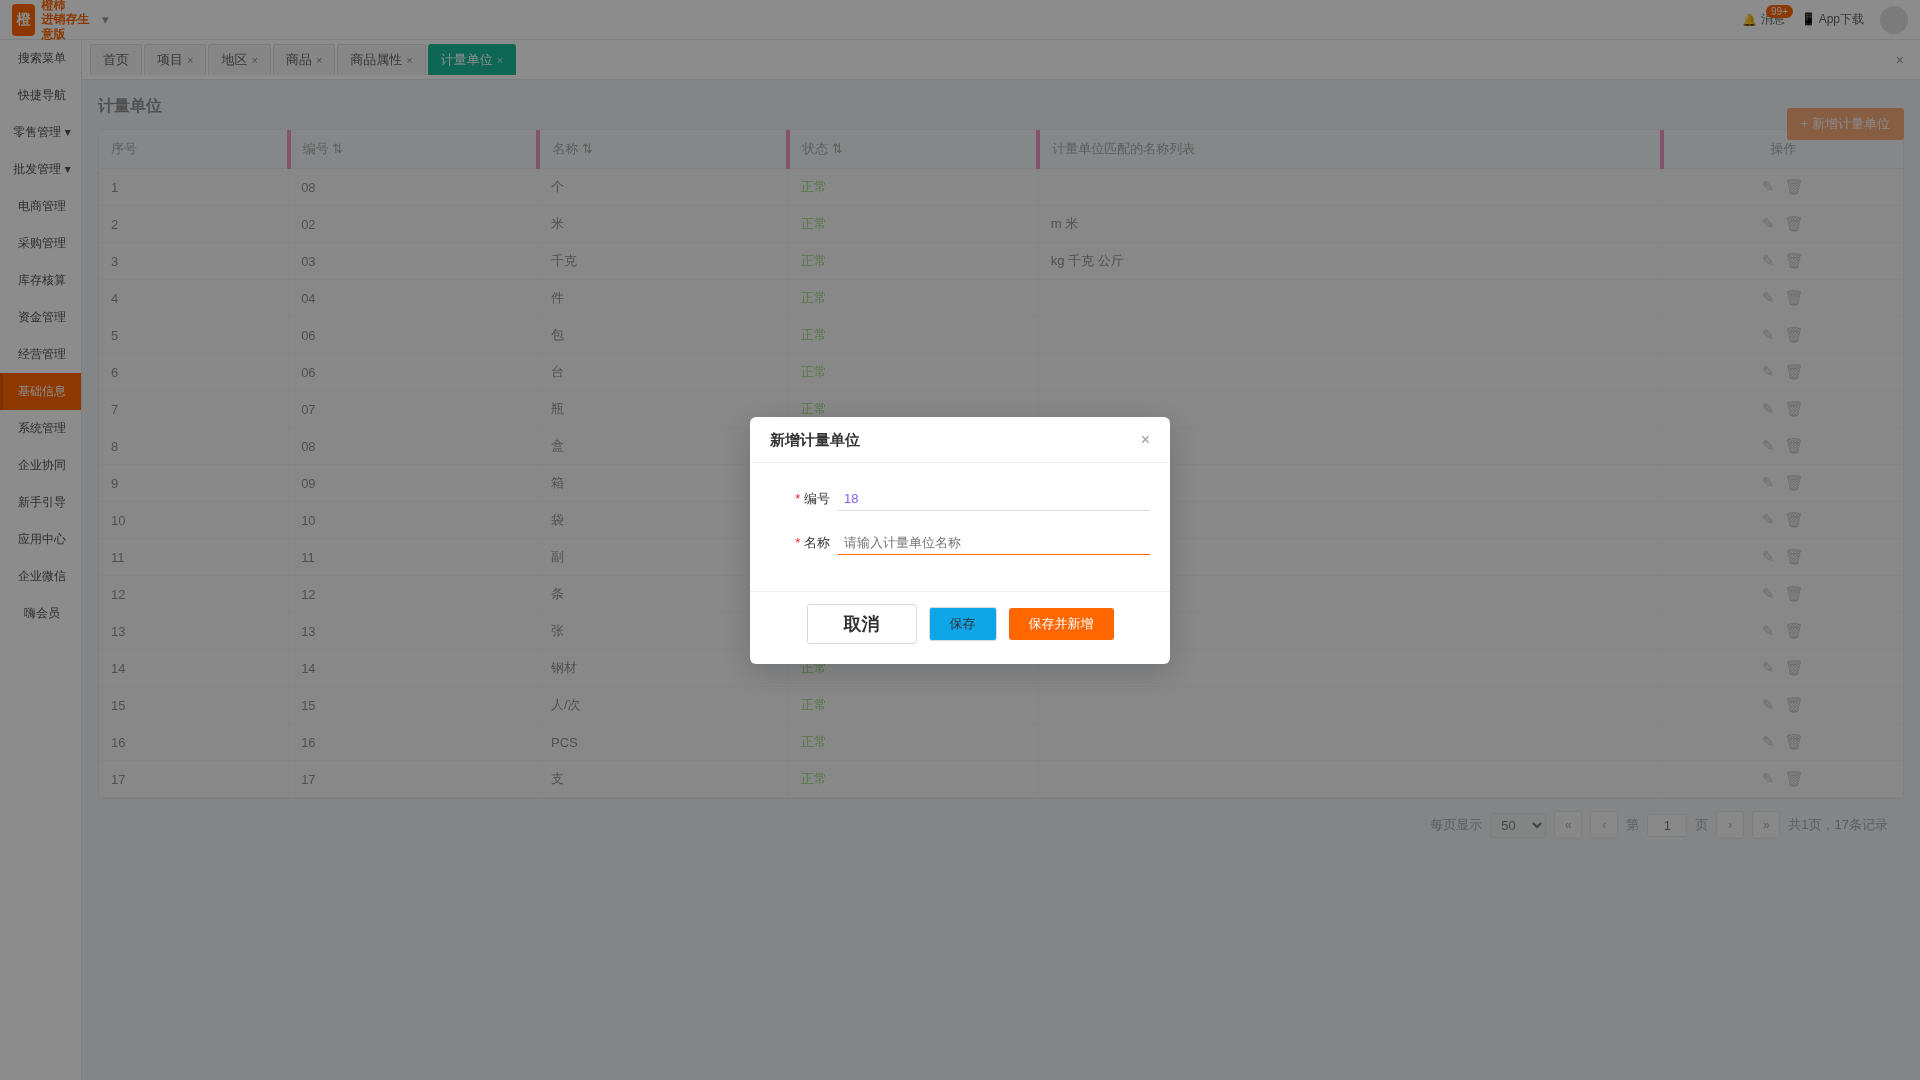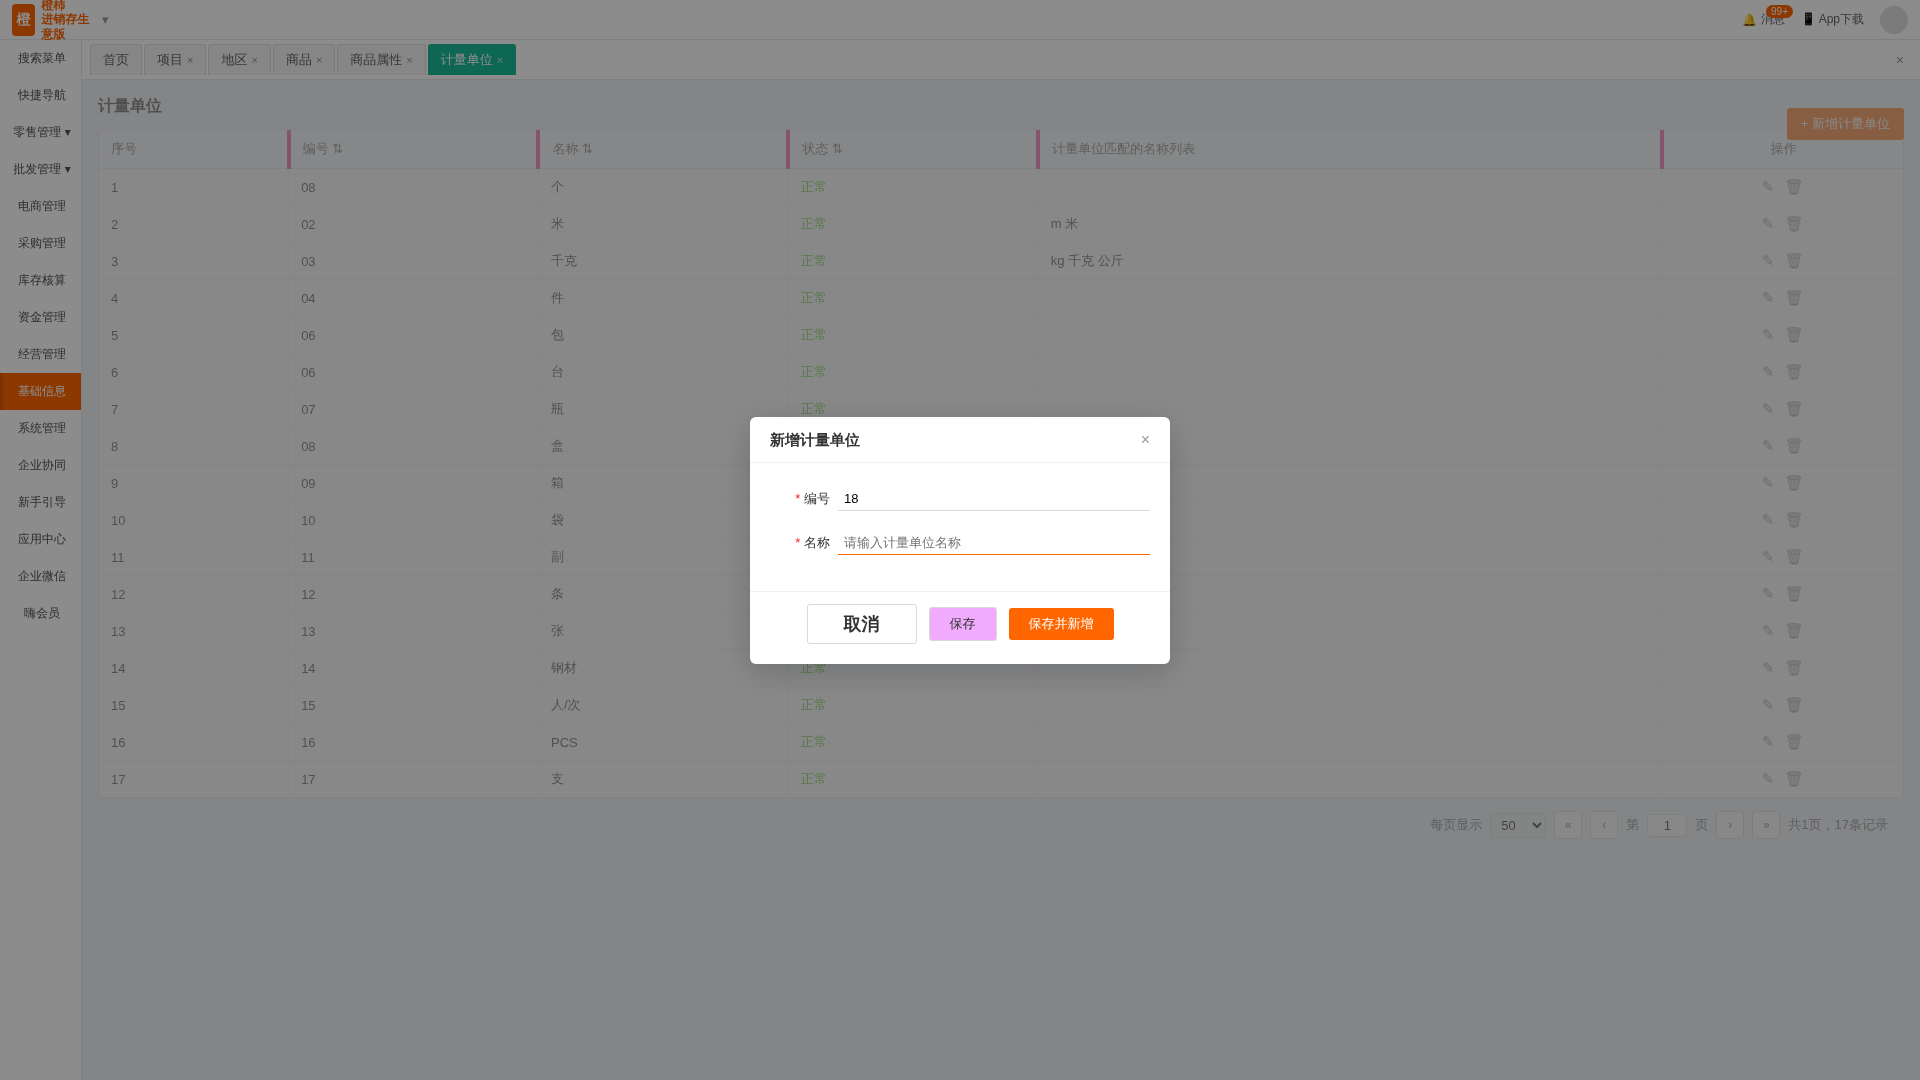--- a/index.html
+++ b/index.html
@@ -63,25 +63,25 @@
     .overlay { position: fixed; inset: 0; background: rgba(0,0,0,0.45); z-index: 100; display: flex; align-items: center; justify-content: center; }
 
     
     .modal { background: #fff; border-radius: 6px; width: 420px; box-shadow: 0 8px 32px rgba(0,0,0,0.18); overflow: hidden; }
     .modal-header { display: flex; align-items: center; justify-content: space-between; padding: 14px 20px 12px; border-bottom: 1px solid #f0f0f0; }
     .modal-title { font-size: 15px; font-weight: bold; color: #333; }
     .modal-close { cursor: pointer; color: #999; font-size: 16px; }
     .modal-body { padding: 24px 20px 16px; }
     .form-row { display: flex; align-items: center; margin-bottom: 20px; gap: 8px; }
     .form-label { width: 60px; text-align: right; font-size: 13px; color: #333; }
-    .form-input { flex: 1; border: none; border-bottom: 1px solid #d9d9d9; padding: 4px 6px; font-size: 13px; outline: none; color: #000000; }
+    .form-input { flex: 1; border: none; border-bottom: 1px solid #d9d9d9; padding: 4px 6px; font-size: 13px; outline: none; color: #8b5cf6; }
     .form-input.name-input { border-bottom-color: #f60; }
     .modal-footer { display: flex; align-items: center; justify-content: center; padding: 12px 20px 20px; gap: 12px; border-top: 1px solid #f0f0f0; }
     .btn-cancel { padding: 7px 36px; border: 1px solid #d9d9d9; border-radius: 3px; background: #fff; cursor: pointer; font-size: 18px; color: #333; font-weight: bold; }
-    .btn-save { padding: 7px 20px; border: 1px solid #d9d9d9; border-radius: 3px; background: #f0abfc; cursor: pointer; font-size: 13px; color: #333; }
+    .btn-save { padding: 7px 20px; border: 1px solid #d9d9d9; border-radius: 3px; background: #0ea5e9; cursor: pointer; font-size: 13px; color: #333; }
     .btn-save-new { padding: 7px 20px; border: none; border-radius: 3px; background: #f60; cursor: pointer; font-size: 13px; color: #fff; }
 
     
     .dimmed { opacity: 0.5; pointer-events: none; }
   </style>
 </head>
 <body>
 
 <div class="topbar">
   <div class="topbar-left">

